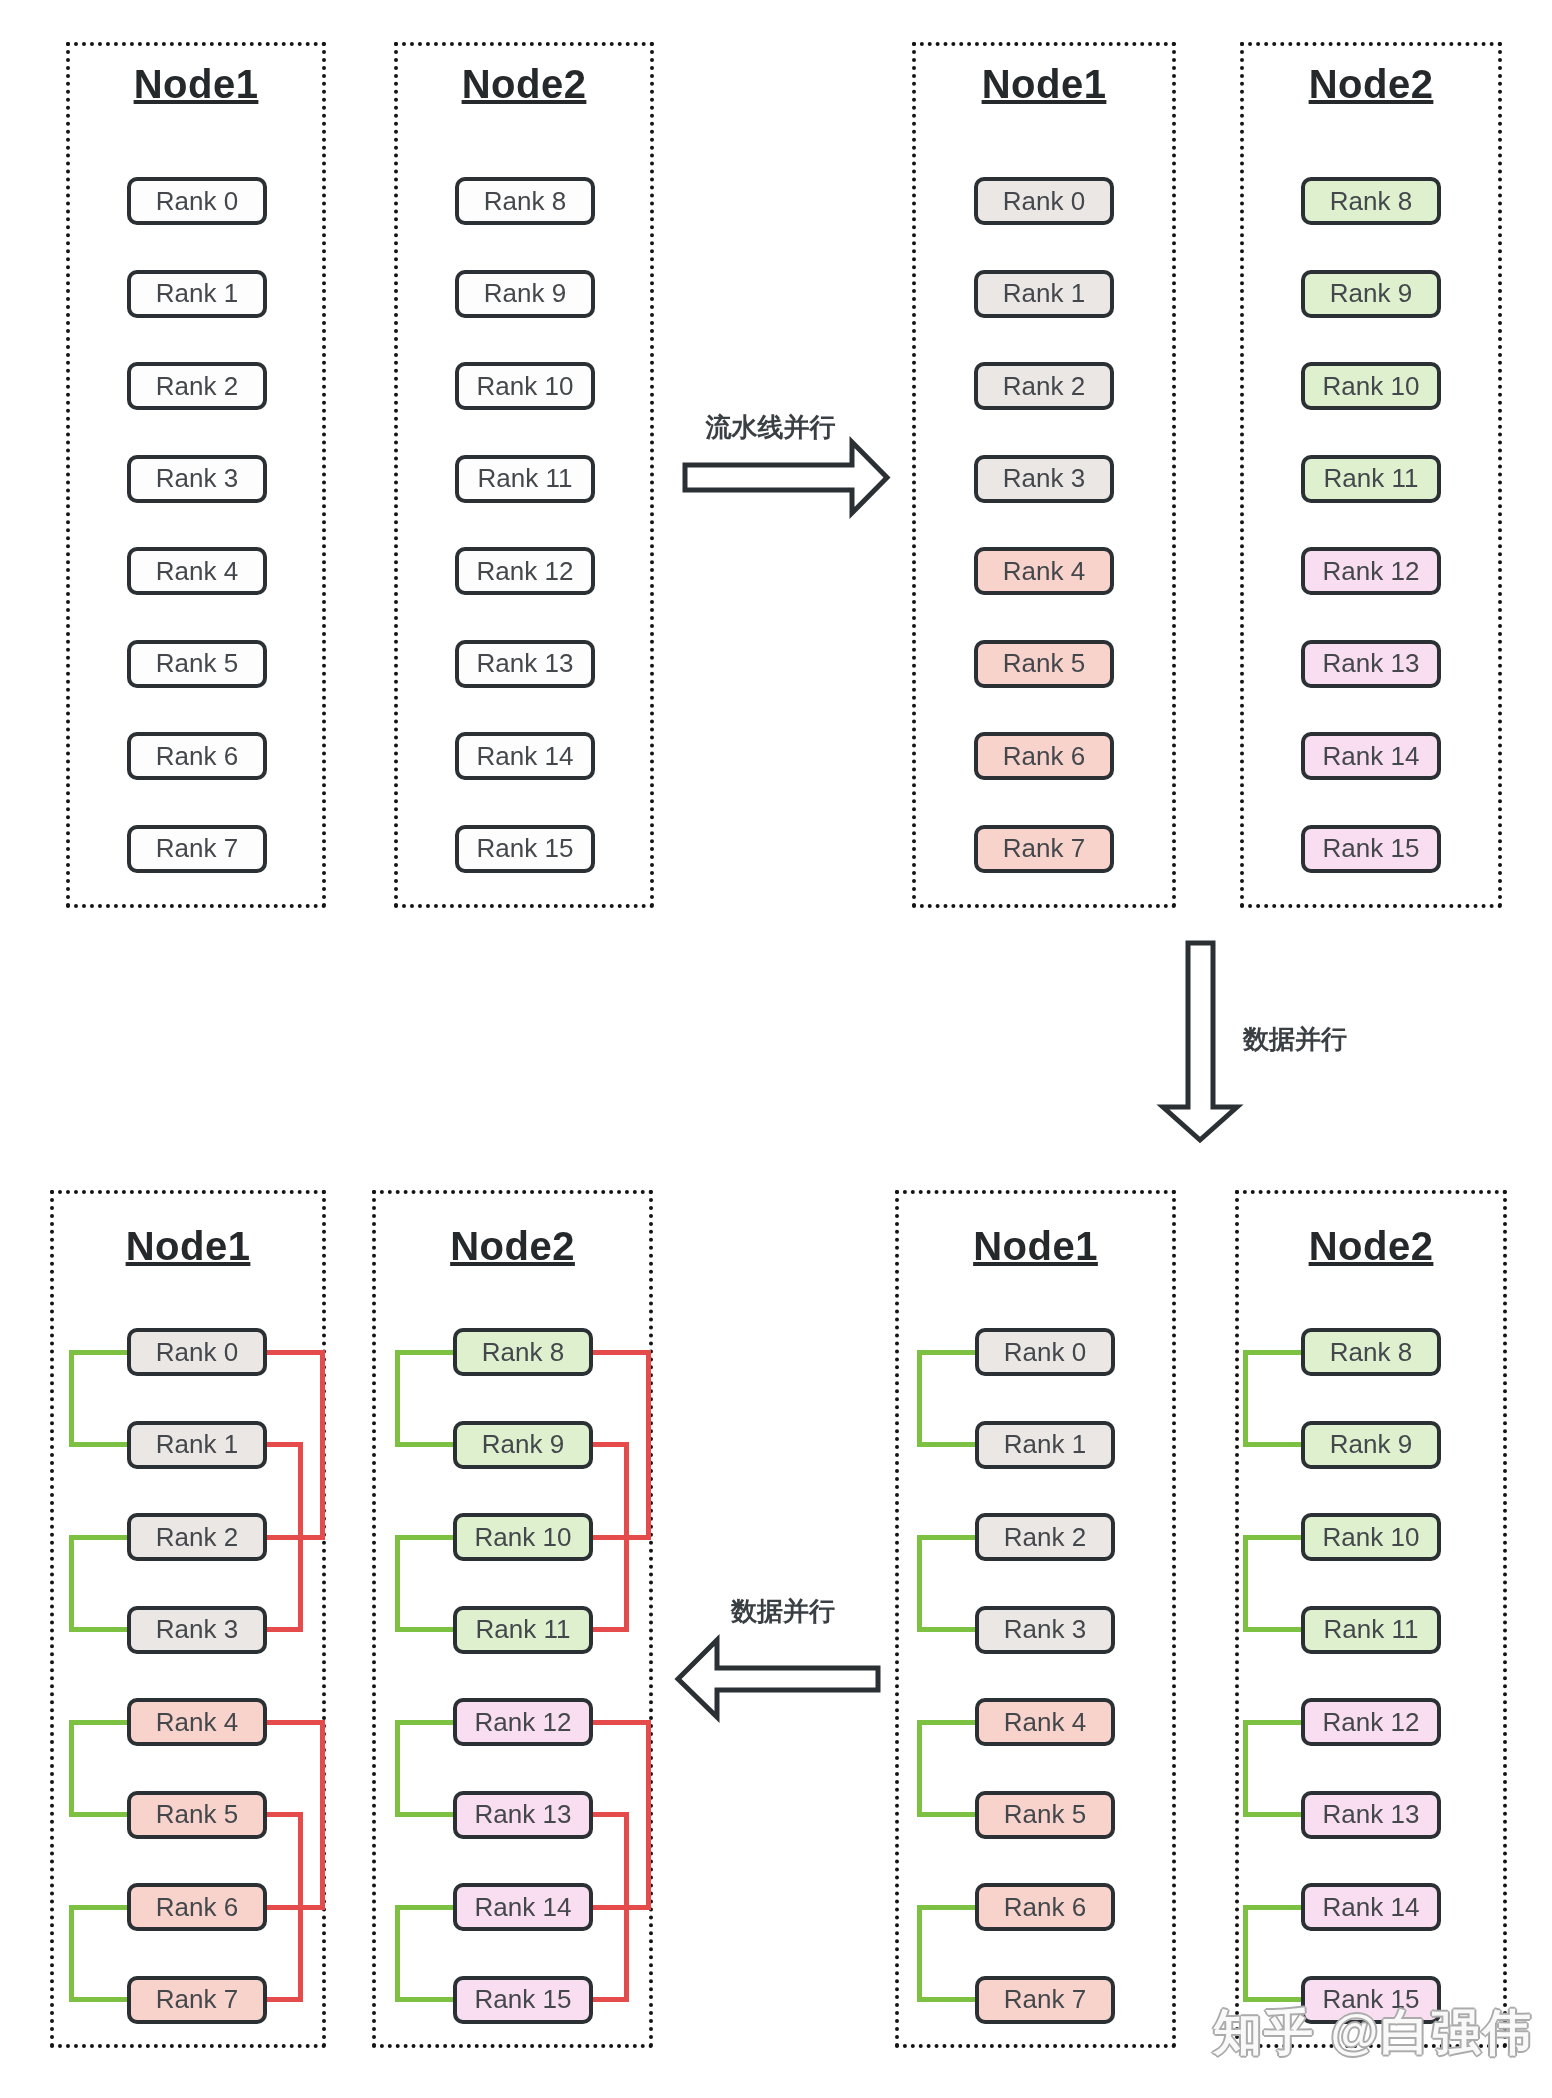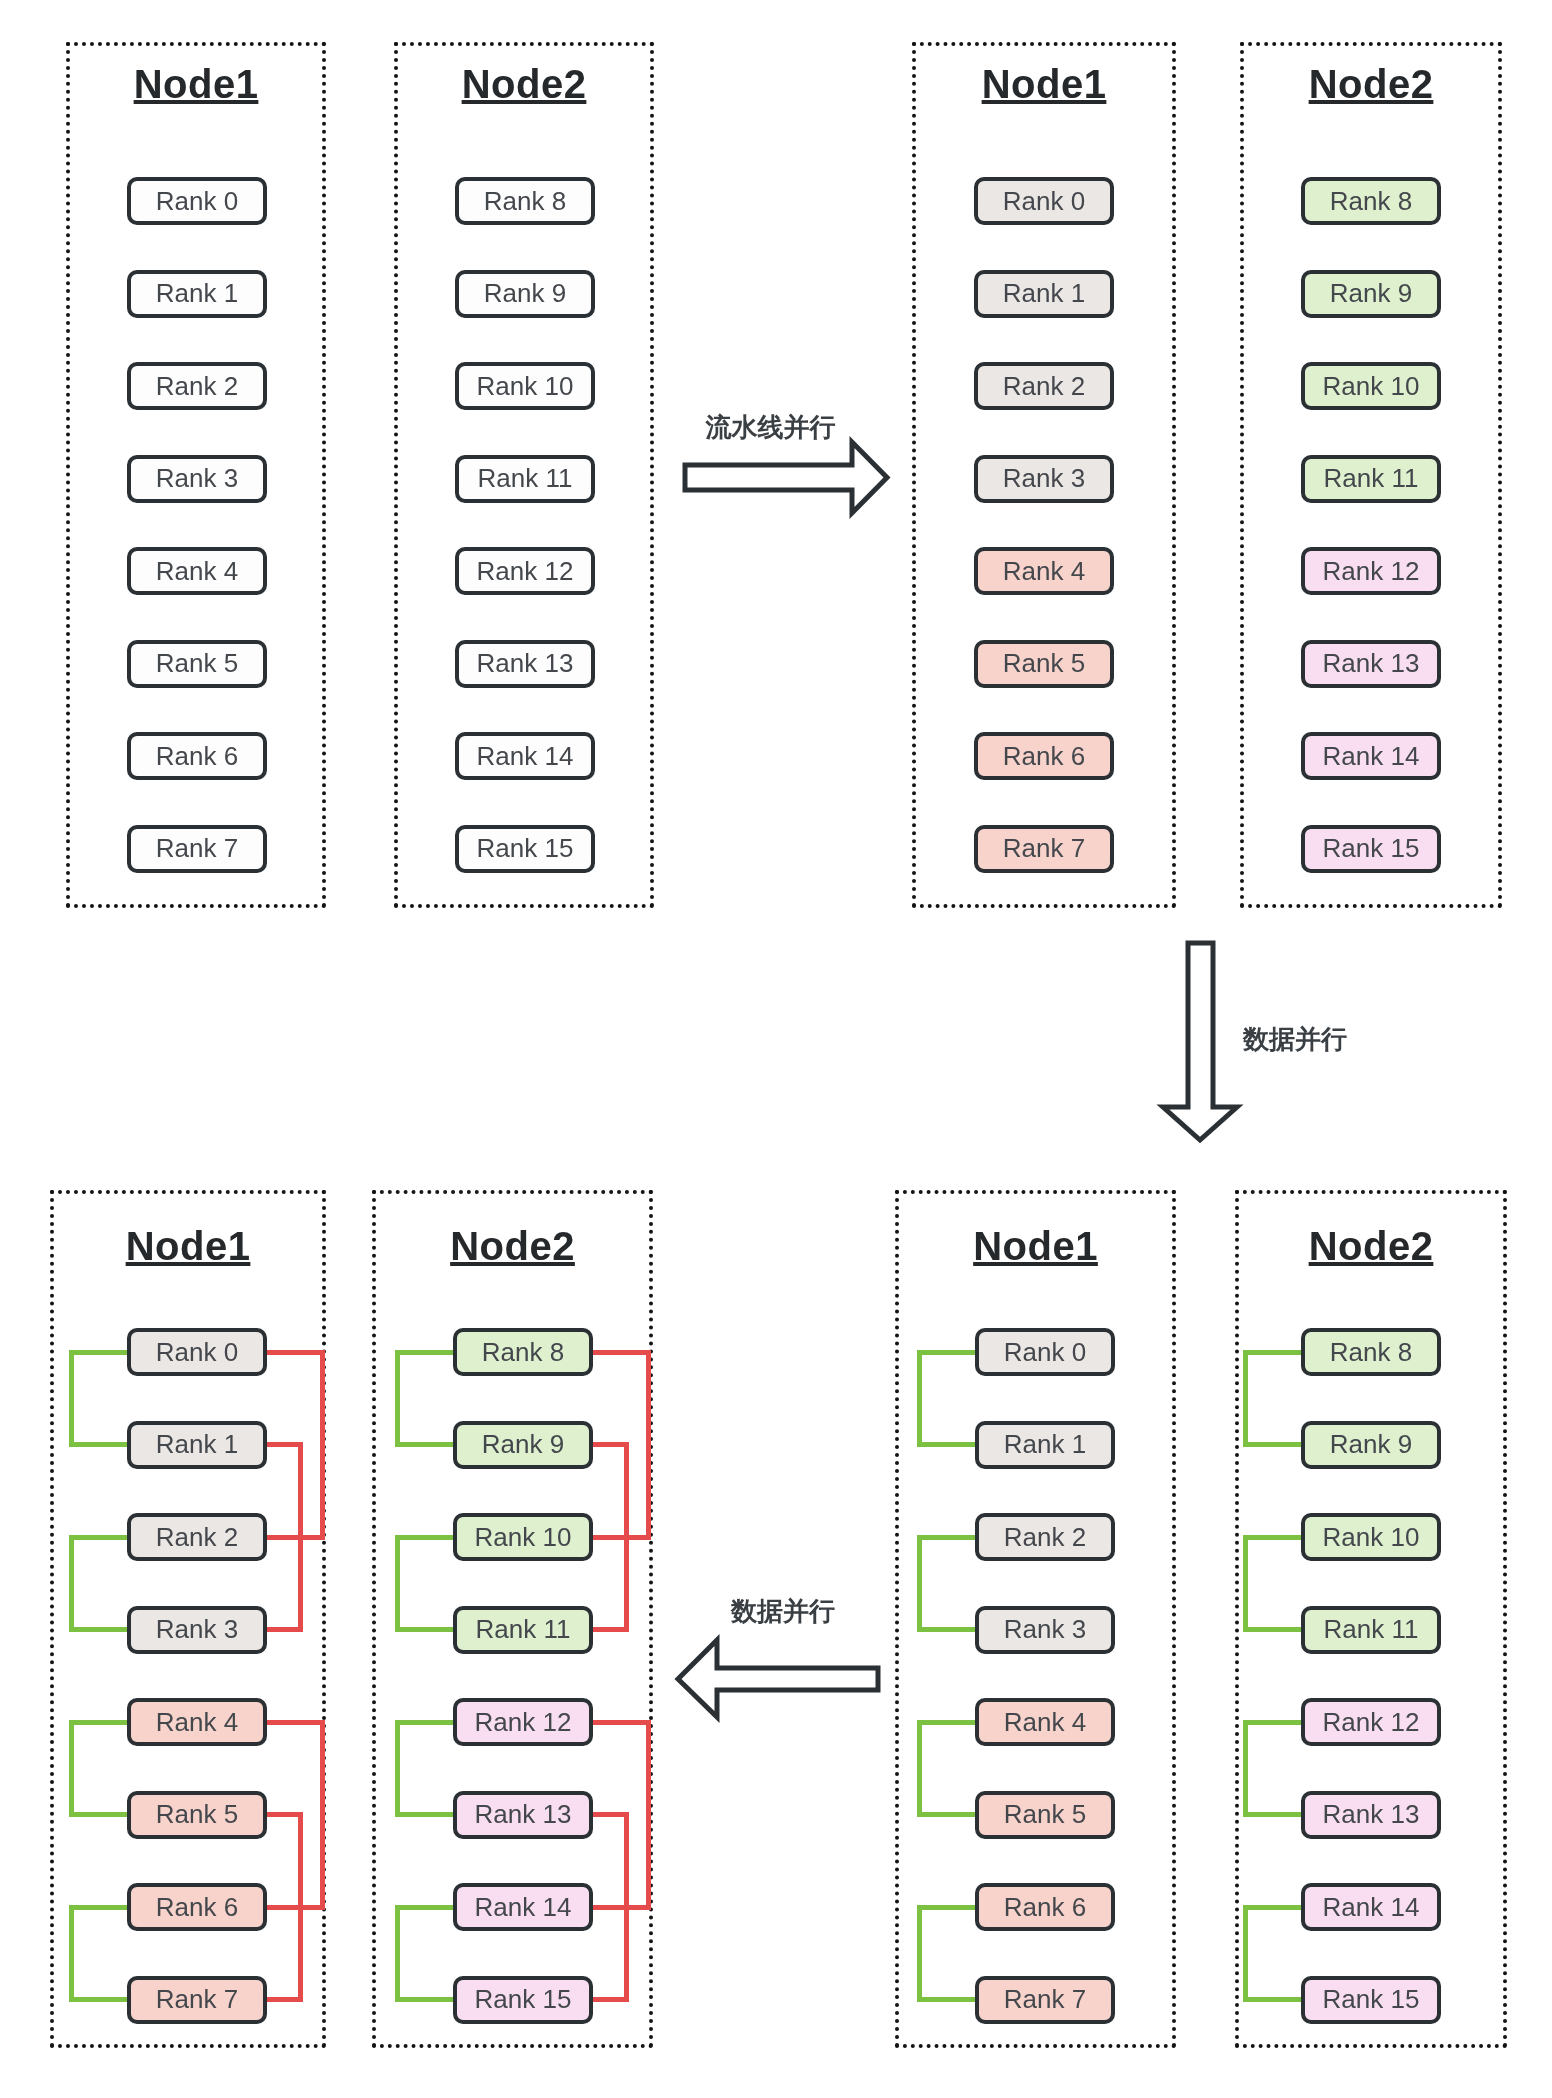--- a/index.html
+++ b/index.html
@@ -141,20 +141,21 @@
   <svg class="big-arrow" style="left:1158px;top:940px;" width="85" height="205" viewBox="0 0 85 205">
     <polygon points="30,3 55,3 55,167 79,167 42,200 5,167 30,167"></polygon>
   </svg>
   <div class="arrow-label" style="left:1243px;top:1022px;">数据并行</div>
 
   <div class="arrow-label centered" style="left:678px;top:1594px;width:210px;">数据并行</div>
   <svg class="big-arrow" style="left:673px;top:1633px;" width="210" height="90" viewBox="0 0 210 90">
     <polygon points="205,35 44,35 44,7 5,46 44,84 44,57 205,57"></polygon>
   </svg>
 
+  <div class="watermark">知乎 @白强伟</div>
 <div class="conn green" style="left: 69px; top: 1349.5px; width: 62px; height: 97.5px; border-color: rgb(124, 193, 66);"></div>
     <div class="conn green" style="left: 69px; top: 1534.5px; width: 62px; height: 97.5px; border-color: rgb(124, 193, 66);"></div>
     <div class="conn green" style="left: 69px; top: 1719.5px; width: 62px; height: 97.5px; border-color: rgb(124, 193, 66);"></div>
     <div class="conn green" style="left: 69px; top: 1904.5px; width: 62px; height: 97.5px; border-color: rgb(124, 193, 66);"></div>
     <div class="conn red" style="left: 263px; top: 1349.5px; width: 62px; height: 190px; border-color: rgb(230, 75, 75);"></div>
     <div class="conn red" style="left: 263px; top: 1442px; width: 40px; height: 190px; border-color: rgb(230, 75, 75);"></div>
     <div class="conn red" style="left: 263px; top: 1719.5px; width: 62px; height: 190px; border-color: rgb(230, 75, 75);"></div>
     <div class="conn red" style="left: 263px; top: 1812px; width: 40px; height: 190px; border-color: rgb(230, 75, 75);"></div>
     <div class="conn green" style="left: 395px; top: 1349.5px; width: 62px; height: 97.5px; border-color: rgb(124, 193, 66);"></div>
     <div class="conn green" style="left: 395px; top: 1534.5px; width: 62px; height: 97.5px; border-color: rgb(124, 193, 66);"></div>

